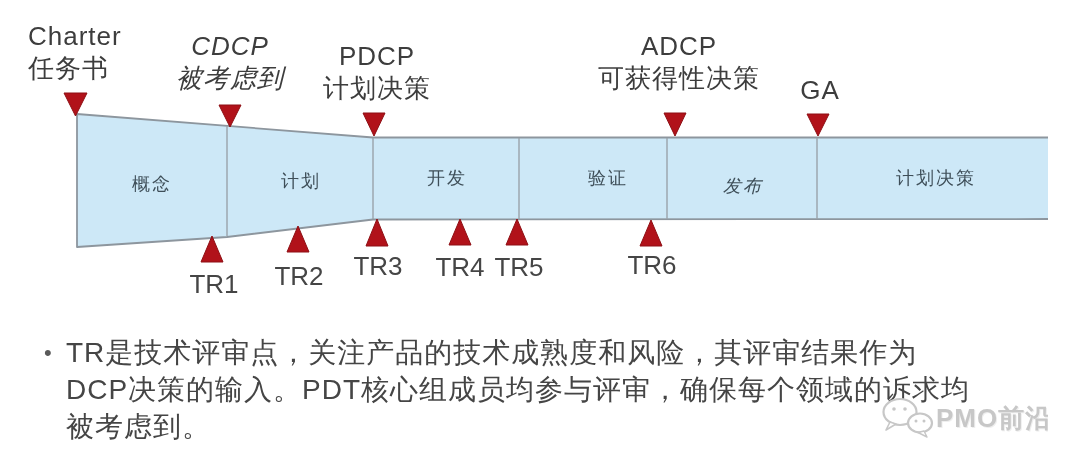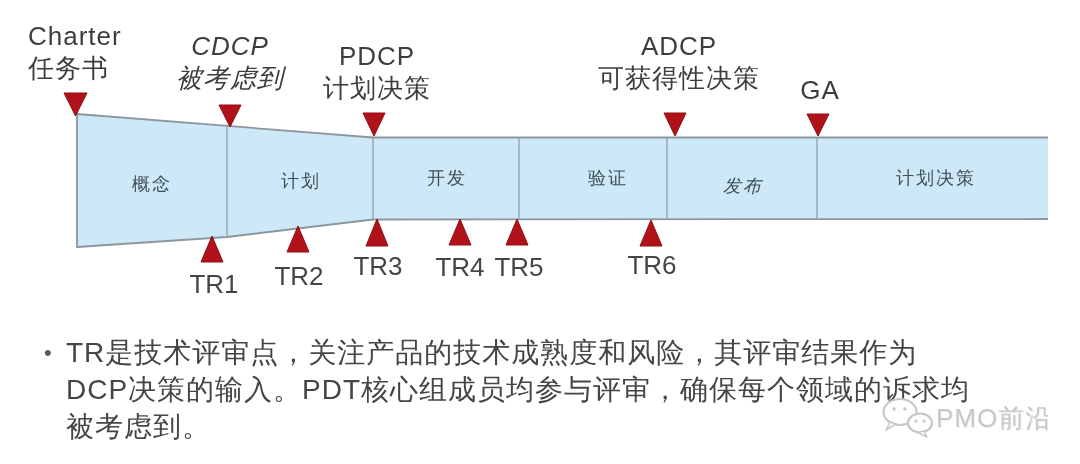--- a/index.html
+++ b/index.html
@@ -61,20 +61,21 @@
     color: #5a5a5a;
     font-size: 22px;
   }
   .watermark {
     position: absolute;
     left: 878px;
     top: 396px;
     display: flex;
     align-items: center;
     color: #c7c7c7;
+    font-weight: bold;
   }
   .watermark-text {
     font-size: 26px;
     letter-spacing: 1px;
     white-space: nowrap;
     color: #c7c7c7;
     text-shadow: 1px 1px 0 #eeeeee;
   }
 </style>
 </head>

